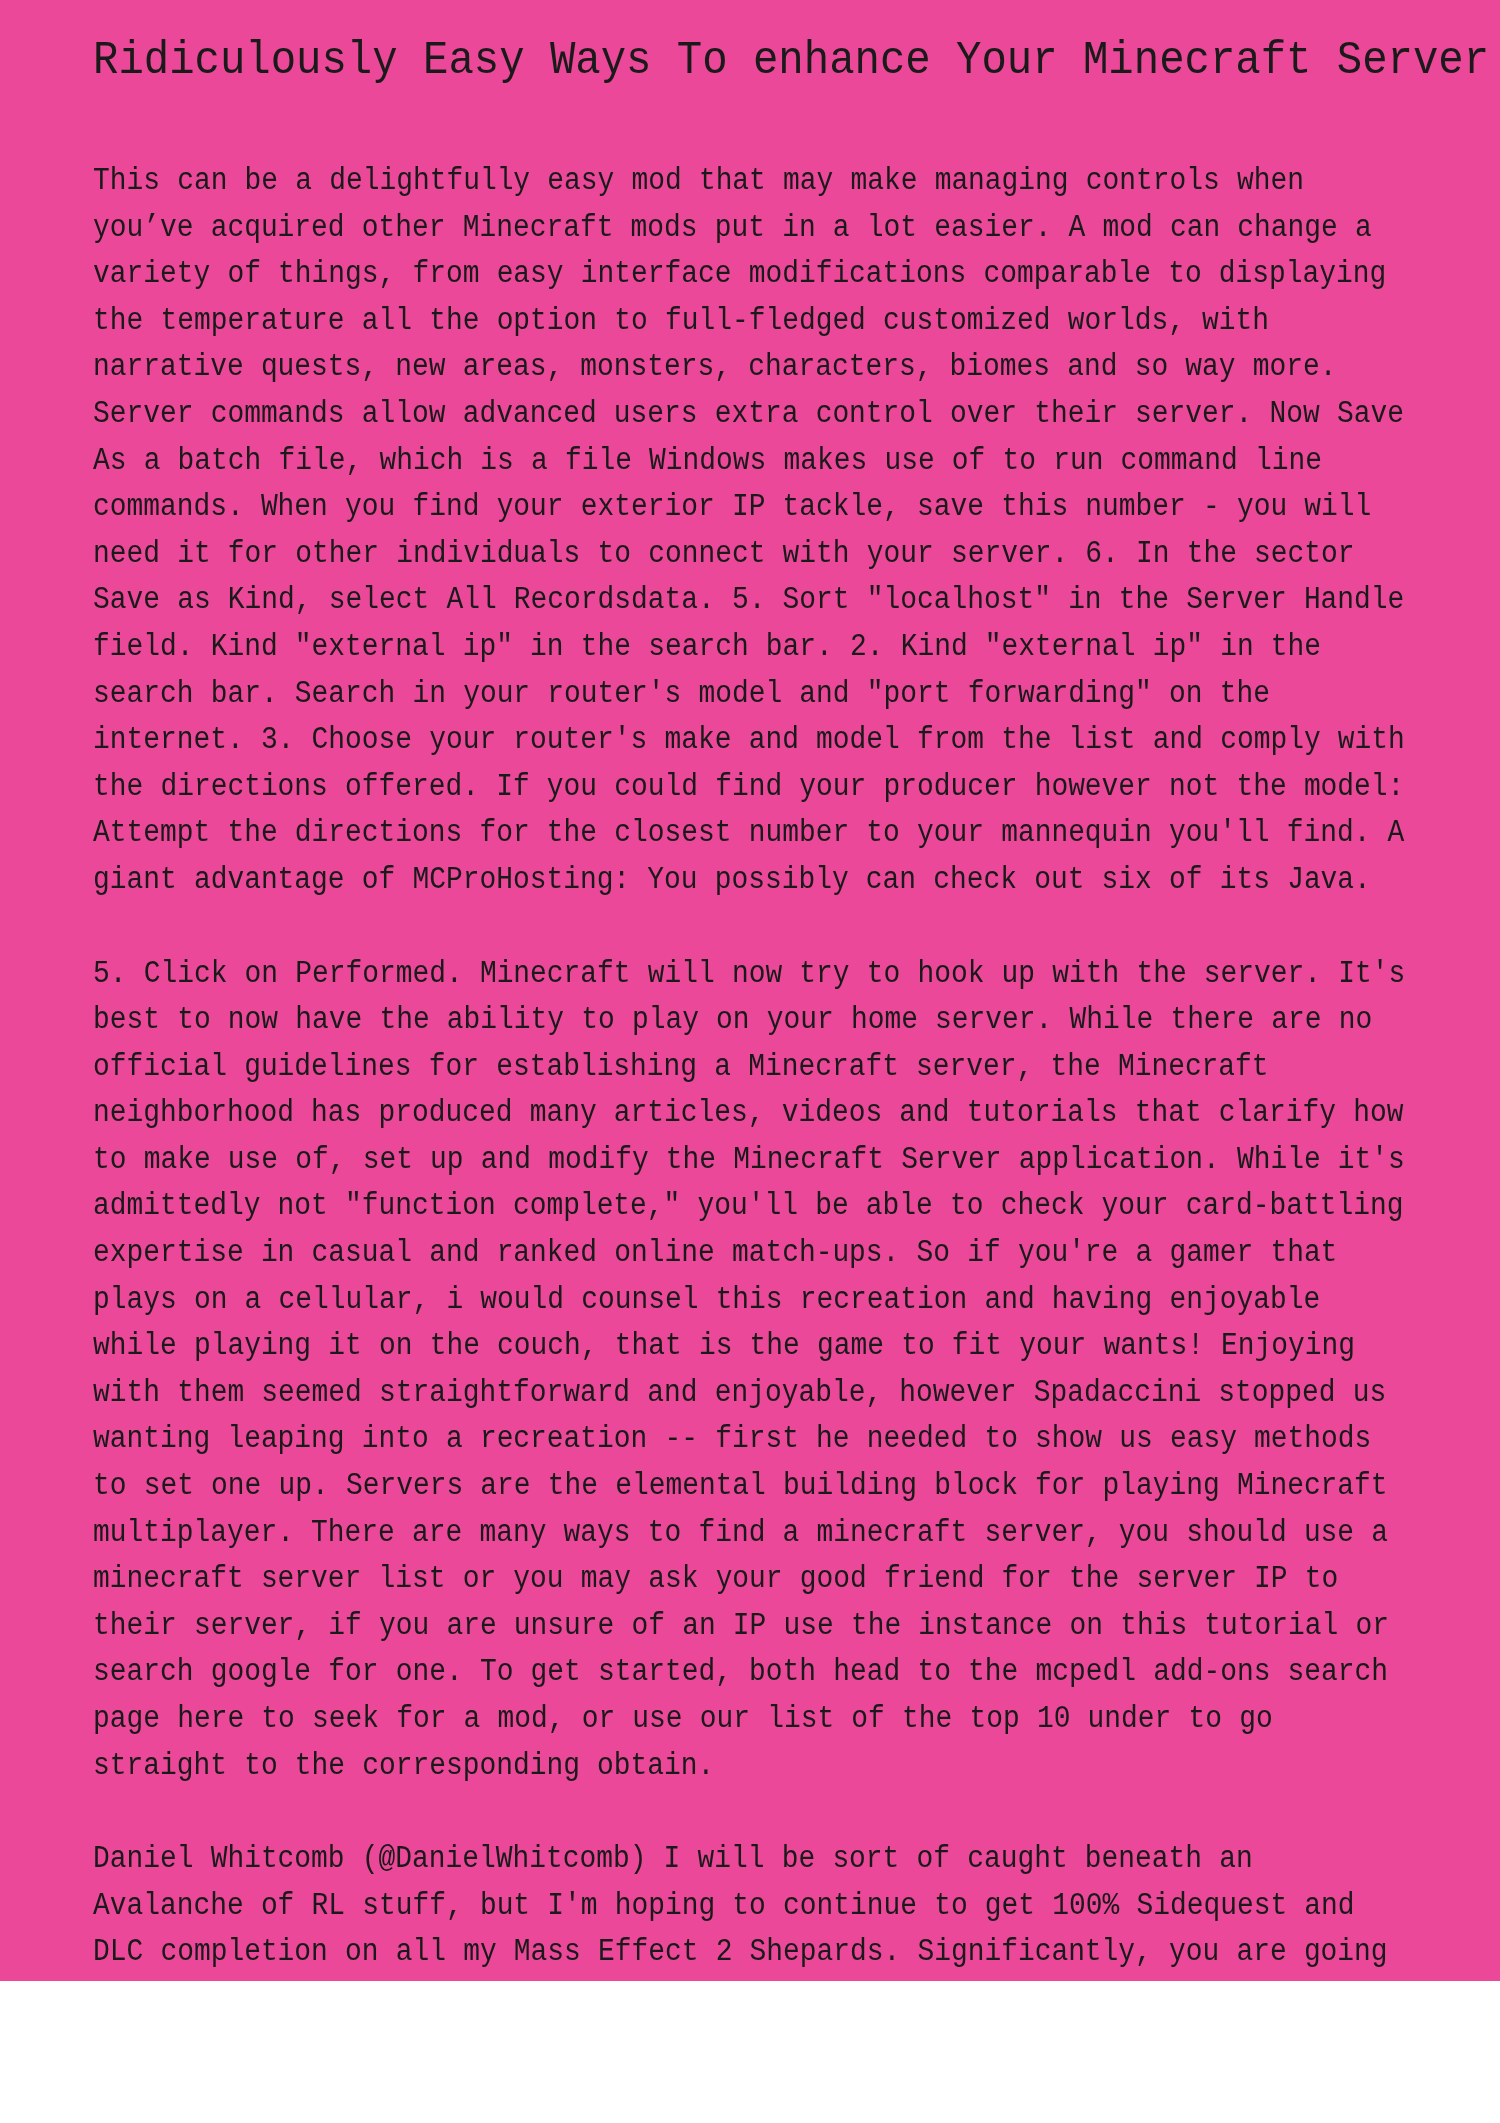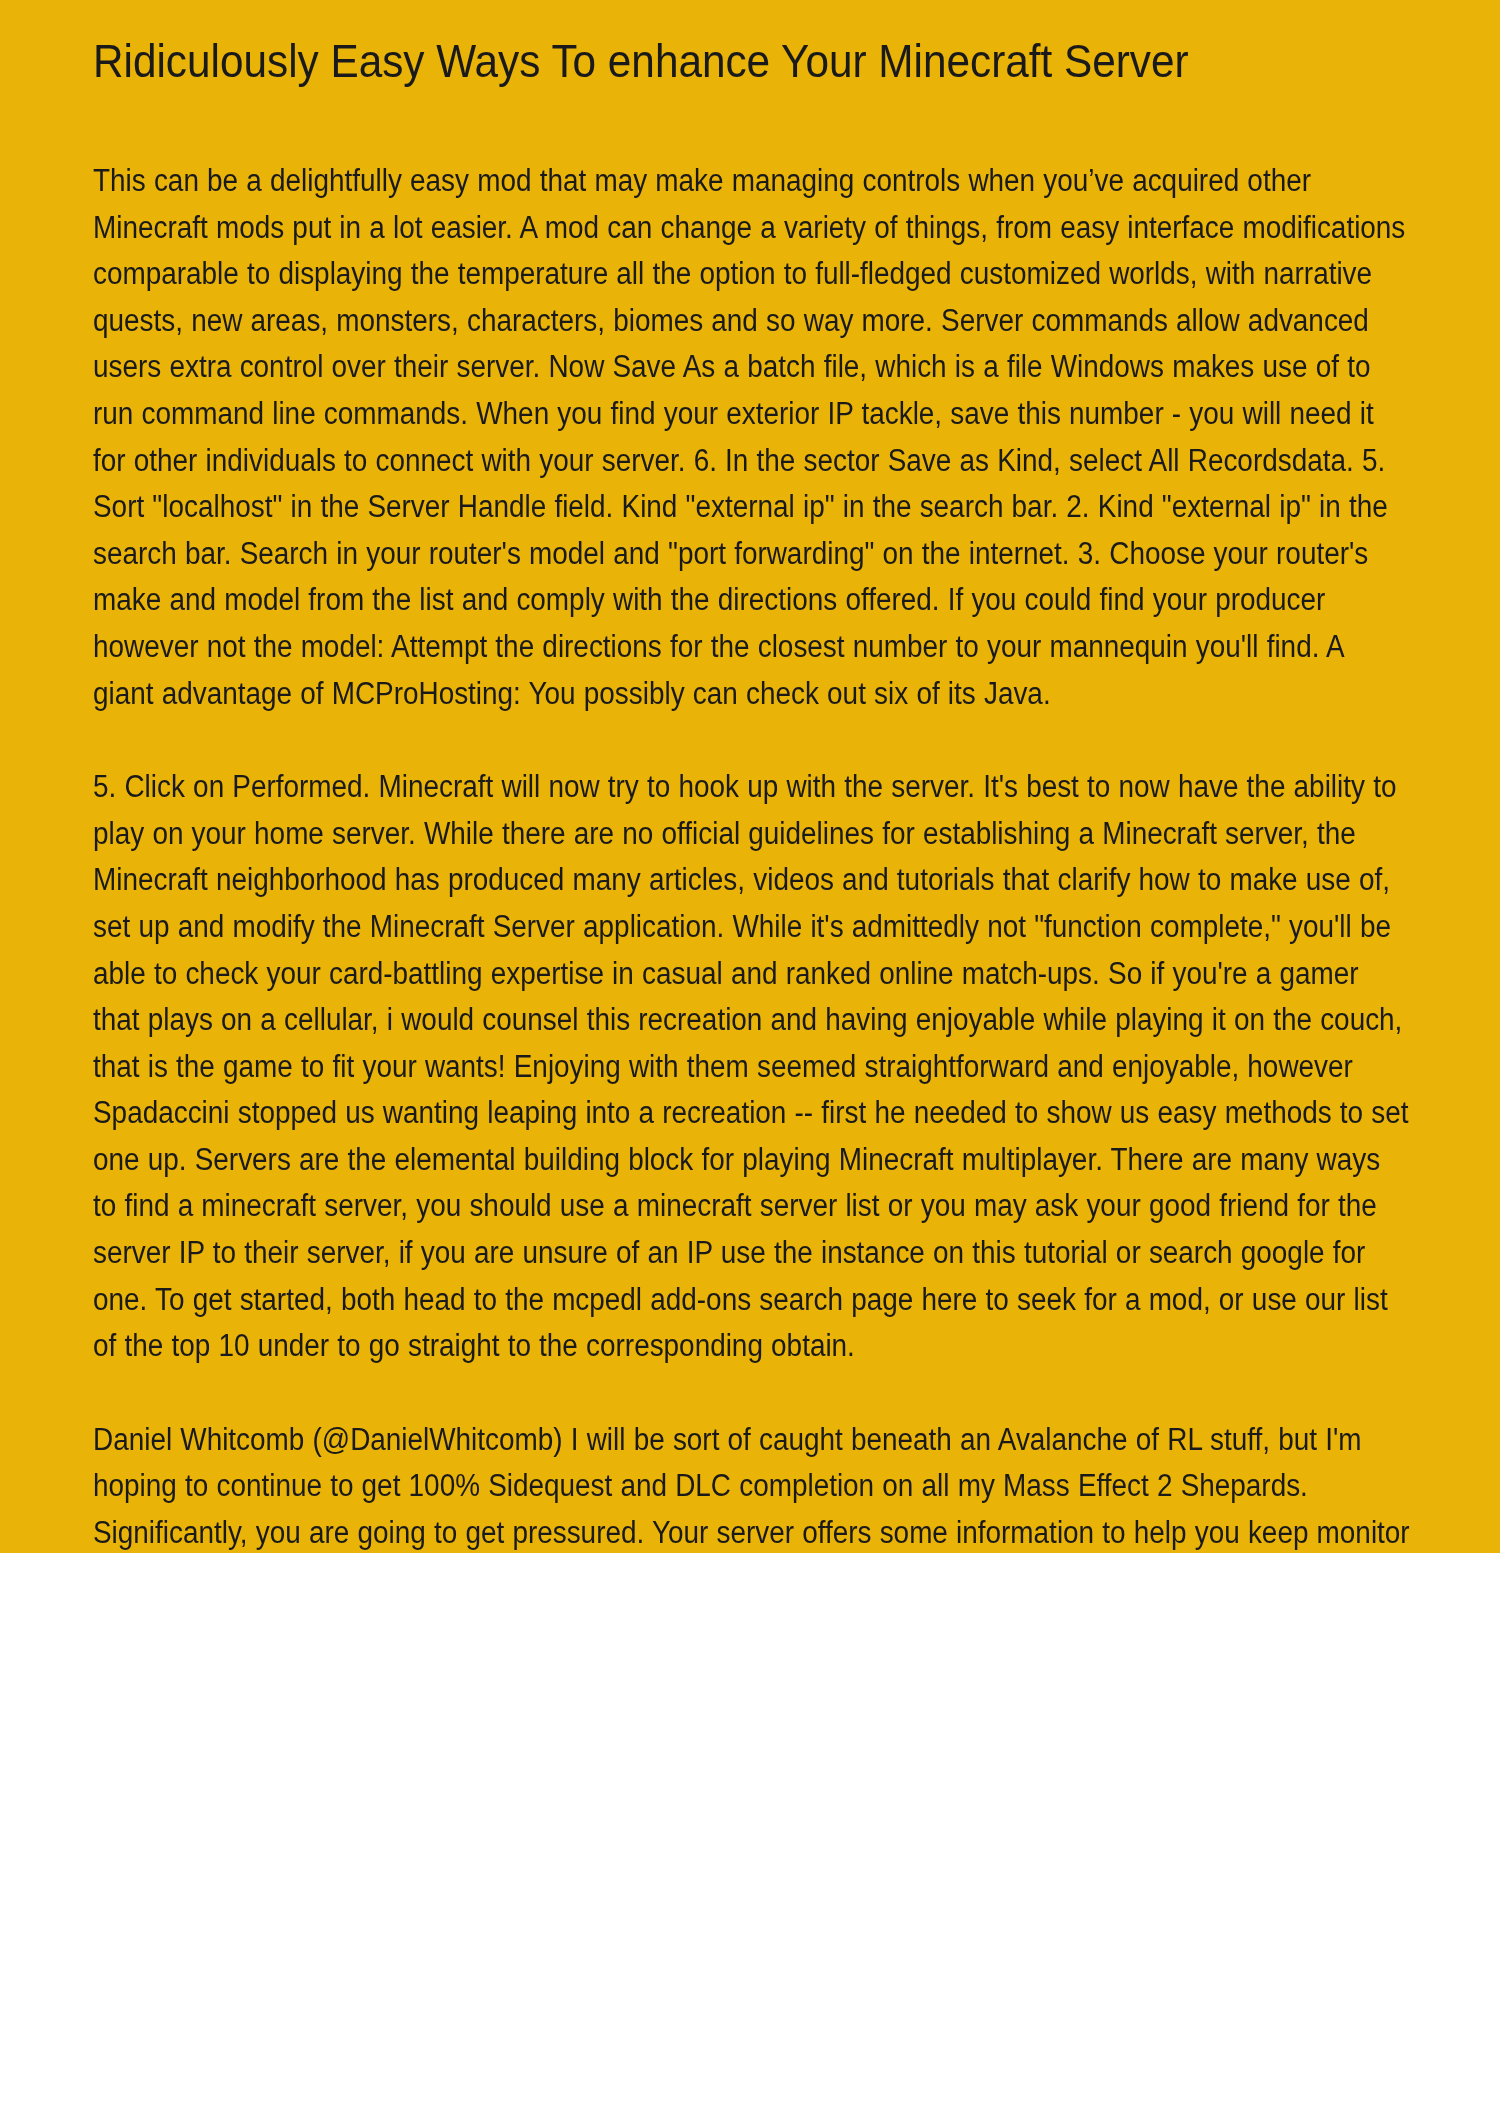--- a/index.html
+++ b/index.html
@@ -3,24 +3,24 @@
 <meta charset="utf-8">
 <style>
   html, body {
     margin: 0;
     padding: 0;
     background: #ffffff;
   }
   .page {
     position: relative;
     width: 1500px;
-    height: 1553px;
-    background: #eab308;
+    height: 1981px;
+    background: #ec4899;
     overflow: hidden;
-    font-family: Liberation Sans, sans-serif;
+    font-family: Liberation Mono, monospace;
     color: #1a1a1a;
   }
   .content {
     padding: 32px 0 0 93px;
   }
   .doc-title {
     margin: 0 0 68px 0;
     font-size: 47px;
     font-weight: 400;
     letter-spacing: 0;

